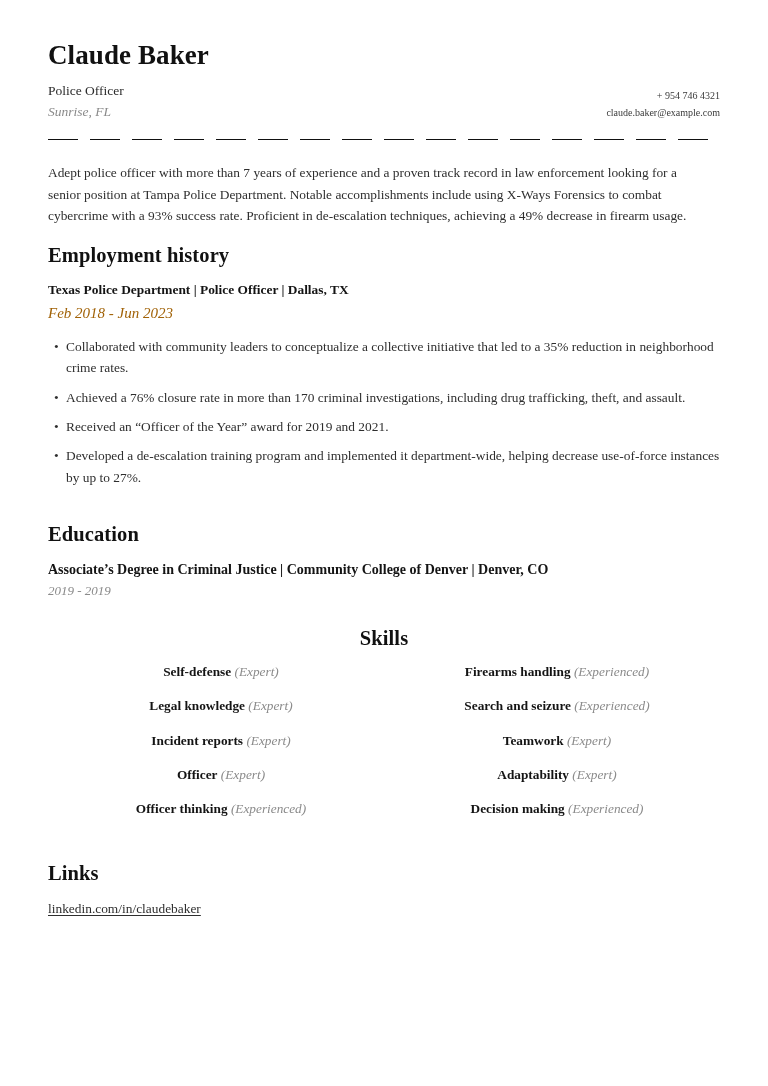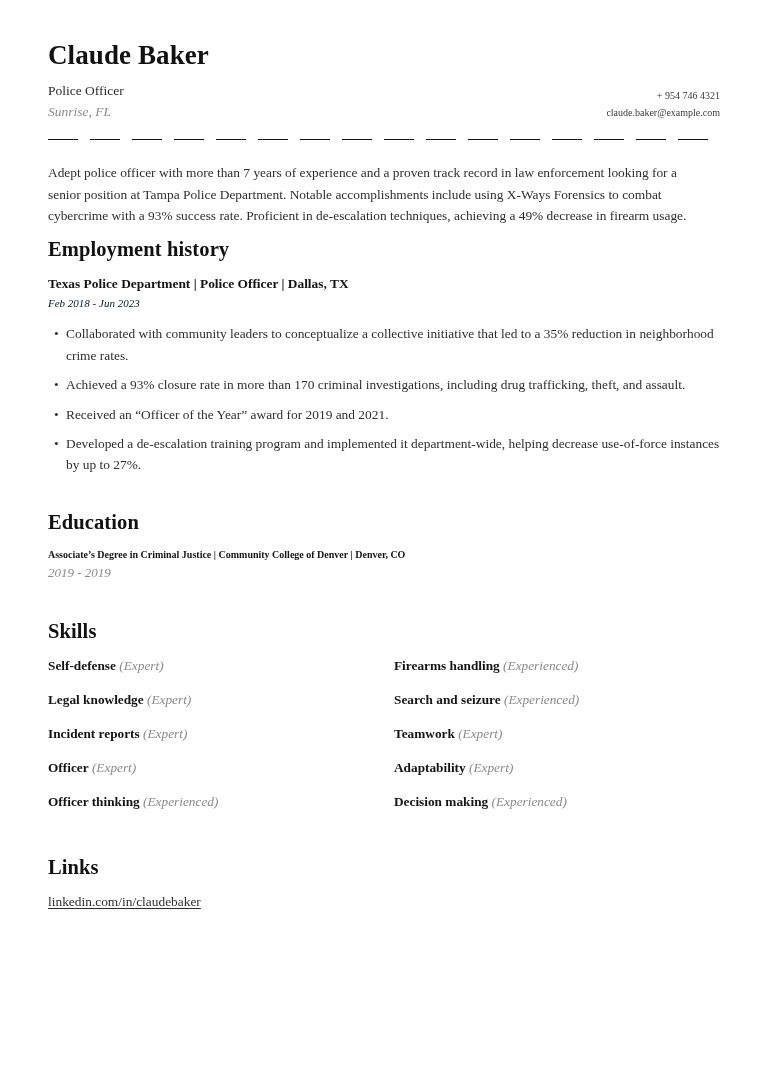--- a/index.html
+++ b/index.html
@@ -93,23 +93,23 @@
 
   
   .entry { margin-bottom: 2px; }
   .entry-heading {
     font-size: 13.4px;
     font-weight: bold;
     color: #141414;
     line-height: 1.5;
   }
   .entry-date {
-    font-size: 11px;
-    font-style: italic;
-    color: #0f172a;
+    font-size: 15px;
+    font-style: italic;
+    color: #a16207;
     line-height: 1.6;
     margin-top: 1px;
   }
   ul.bullets {
     list-style: none;
     margin: 11px 0 0 0;
     padding: 0;
   }
   ul.bullets li {
     position: relative;
@@ -125,21 +125,21 @@
     position: absolute;
     left: 6px;
     top: 0;
     color: #2e2e2e;
     font-size: 13.4px;
     line-height: 1.6;
   }
 
   
   .edu-heading {
-    font-size: 10px;
+    font-size: 14px;
     font-weight: bold;
     color: #141414;
     line-height: 1.5;
   }
   .edu-date {
     font-size: 13px;
     font-style: italic;
     color: #8a8a8a;
     line-height: 1.6;
     margin-top: 1px;
@@ -170,23 +170,23 @@
   .link-item {
     font-size: 13.4px;
     line-height: 1.6;
     color: #2e2e2e;
     text-decoration: underline;
     text-underline-offset: 2px;
     display: inline-block;
   }
 
   .sec-summary { margin-top: 22px; }
-  .sec-employment { margin-top: 10px; }
+  .sec-employment { margin-top: 16px; }
   .sec-education { margin-top: 34px; }
-  .sec-skills { margin-top: 36px; }
+  .sec-skills { margin-top: 24px; text-align: center; }
   .sec-links { margin-top: 28px; }
 </style>
 </head>
 <body>
 
 <div class="page">
 
   <div class="header">
     <div class="header-left">
       <div class="name">Claude Baker</div>
@@ -206,21 +206,21 @@
   </div>
 
   <div class="section sec-employment">
     <h2 class="section-title">Employment history</h2>
 
     <div class="entry">
       <div class="entry-heading">Texas Police Department | Police Officer | Dallas, TX</div>
       <div class="entry-date">Feb 2018 - Jun 2023</div>
       <ul class="bullets">
         <li><span class="bullet-dot">•</span><span>Collaborated with community leaders to conceptualize a collective initiative that led to a 35% reduction in neighborhood crime rates.</span></li>
-        <li><span class="bullet-dot">•</span><span>Achieved a 93% closure rate in more than 170 criminal investigations, including drug trafficking, theft, and assault.</span></li>
+        <li><span class="bullet-dot">•</span><span>Achieved a 76% closure rate in more than 170 criminal investigations, including drug trafficking, theft, and assault.</span></li>
         <li><span class="bullet-dot">•</span><span>Received an “Officer of the Year” award for 2019 and 2021.</span></li>
         <li><span class="bullet-dot">•</span><span>Developed a de-escalation training program and implemented it department-wide, helping decrease use-of-force instances by up to 27%.</span></li>
       </ul>
     </div>
   </div>
 
   <div class="section sec-education">
     <h2 class="section-title">Education</h2>
     <div class="entry">
       <div class="edu-heading">Associate’s Degree in Criminal Justice | Community College of Denver | Denver, CO</div>

